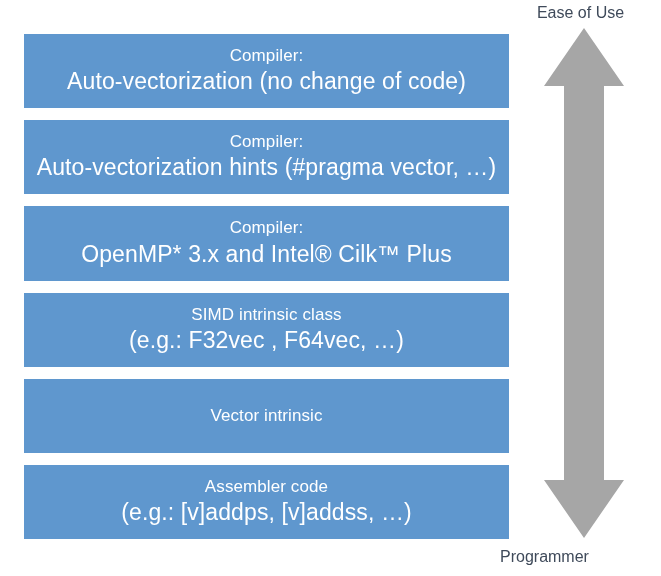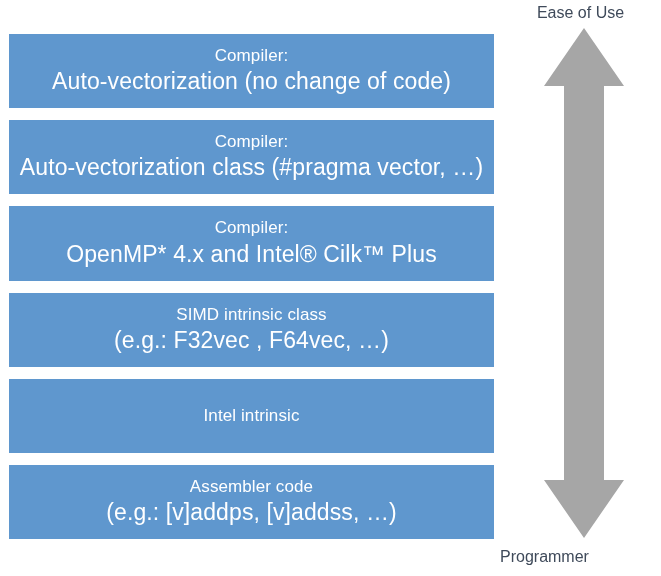--- a/index.html
+++ b/index.html
@@ -12,21 +12,21 @@
     height: 576px;
     position: relative;
     overflow: hidden;
     font-family: "Liberation Sans", sans-serif;
     -webkit-font-smoothing: antialiased;
   }
 
   
   #level-stack {
     position: absolute;
-    left: 9px;
+    left: 24px;
     top: 34px;
     width: 485px;
     height: 505px;
     display: flex;
     flex-direction: column;
   }
 
   .level-box {
     background: #5f97ce;
     color: #ffffff;
@@ -99,35 +99,35 @@
 
 <div id="level-stack">
 
   <div class="level-box">
     <div class="level-title">Compiler:</div>
     <div class="level-detail">Auto-vectorization (no change of code)</div>
   </div>
 
   <div class="level-box">
     <div class="level-title">Compiler:</div>
-    <div class="level-detail">Auto-vectorization class (#pragma vector, …)</div>
+    <div class="level-detail">Auto-vectorization hints (#pragma vector, …)</div>
   </div>
 
   <div class="level-box">
     <div class="level-title">Compiler:</div>
-    <div class="level-detail">OpenMP* 4.x and Intel® Cilk™ Plus</div>
+    <div class="level-detail">OpenMP* 3.x and Intel® Cilk™ Plus</div>
   </div>
 
   <div class="level-box">
     <div class="level-title">SIMD intrinsic class</div>
     <div class="level-detail">(e.g.: F32vec , F64vec, …)</div>
   </div>
 
   <div class="level-box">
-    <div class="level-title">Intel intrinsic</div>
+    <div class="level-title">Vector intrinsic</div>
   </div>
 
   <div class="level-box">
     <div class="level-title">Assembler code</div>
     <div class="level-detail">(e.g.: [v]addps, [v]addss, …)</div>
   </div>
 
 </div>
 
 <div id="axis-column">

